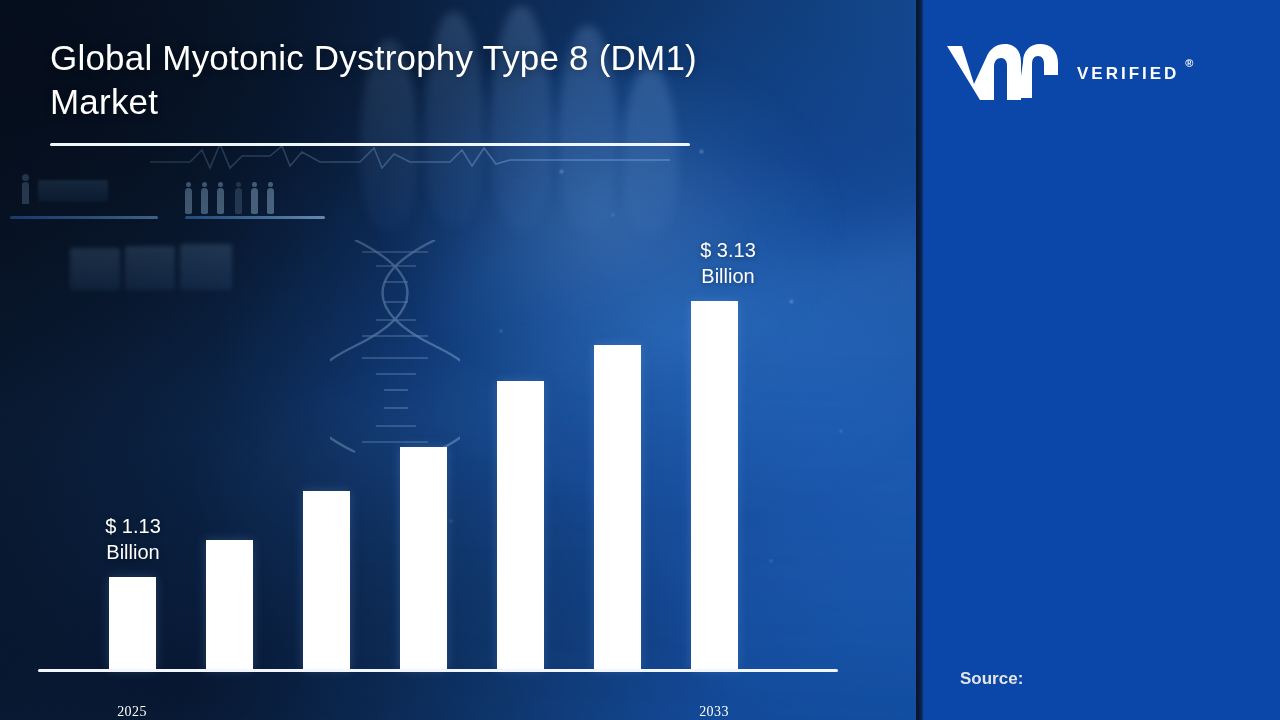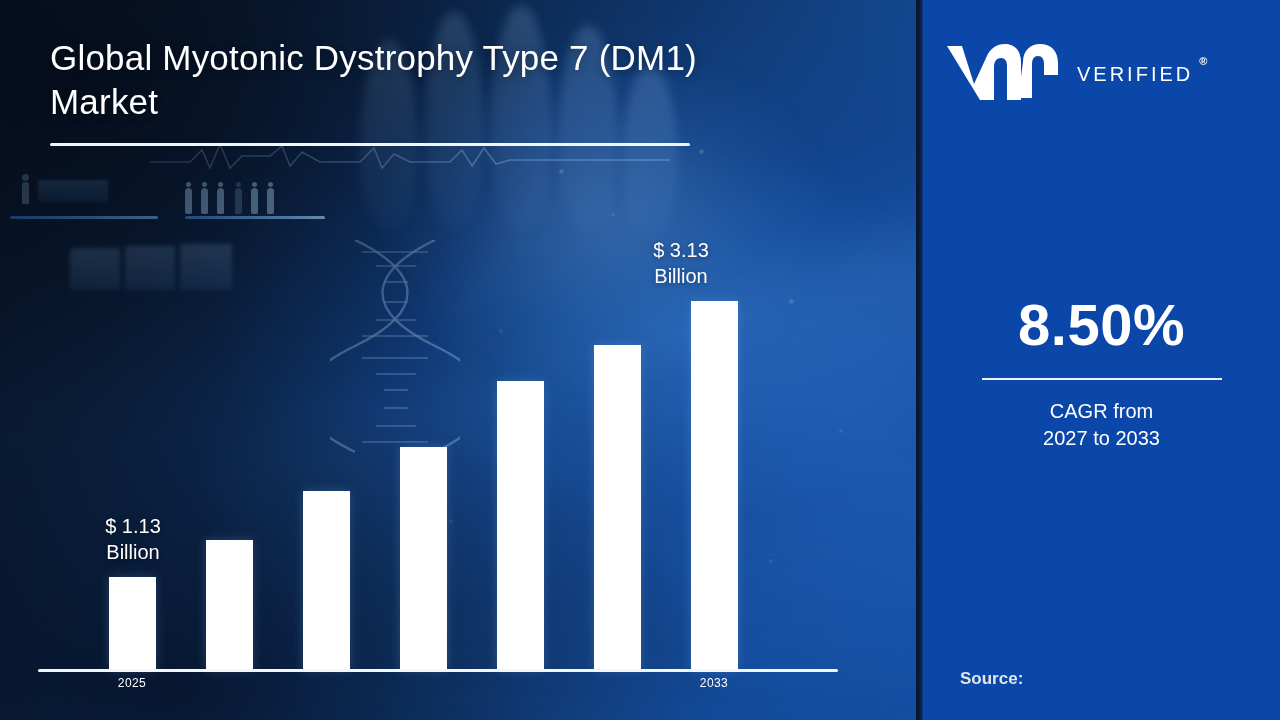--- a/index.html
+++ b/index.html
@@ -106,42 +106,42 @@
     position:absolute; width:47px; bottom:51px;
     background:#ffffff;
     box-shadow:0 0 10px rgba(120,175,240,.25);
   }
   .bar-value {
     position:absolute; color:#ffffff; font-size:20px; line-height:1.28;
     font-weight:400; text-align:center; width:150px; text-shadow:0 1px 5px rgba(0,0,0,.35);
   }
   .bar-value .l2 { display:block; }
   .year-label {
-    position:absolute; top:676px; color:#ffffff; font-size:12px;
-    width:120px; text-align:center; letter-spacing:.4px;
+    position:absolute; top:704px; color:#ffffff; font-size:14px;
+    width:120px; text-align:center; letter-spacing:.4px;font-family:Liberation Serif, serif;
   }
 
   
   .divider {
     position:absolute; left:916px; top:0; width:8px; height:720px;
     background:linear-gradient(90deg,#06132b,#0a1e42 55%,#0b3f94);
     z-index:7;
   }
   .right-panel {
     position:absolute; left:923px; top:0; width:357px; height:720px;
     background:#0a47a9; z-index:7; overflow:hidden;
   }
   .logo-row {
     position:absolute; left:22px; top:30px; width:320px; height:86px;
     display:flex; align-items:center; gap:14px;
   }
   .logo-mark { width:118px; height:62px; flex:none; }
   .logo-text { position:relative; padding-top:2px; }
   .logo-text div {
-    color:#ffffff; font-size:20px; font-weight:400;
+    color:#ffffff; font-size:17px; font-weight:700;
     letter-spacing:3.0px; line-height:1.23;
   }
   .reg-mark {
     position:absolute; right:-14px; top:-5px;
     color:#ffffff; font-size:11px; font-weight:700;
   }
 
   .cagr-block { position:absolute; left:0; top:296px; width:357px; text-align:center; }
   .cagr-value {
     color:#ffffff; font-size:58px; font-weight:700; letter-spacing:.5px; line-height:1;
@@ -227,40 +227,40 @@
       <i style="left:32px;"></i>
       <i style="left:50px; opacity:.45;"></i>
       <i style="left:66px;"></i>
       <i style="left:82px;"></i>
     </div>
 
     <div class="bg-vignette"></div>
   </div>
 
   <div class="title-wrap">
-    <h1 class="title">Global Myotonic Dystrophy Type 7 (DM1) Market</h1>
+    <h1 class="title">Global Myotonic Dystrophy Type 8 (DM1) Market</h1>
   </div>
   <div class="title-rule"></div>
 
   <div class="chart">
 
     <div class="bar" style="left: 109px; top: 577px; height: 93px; bottom: auto;"></div>
     <div class="bar" style="left: 206px; top: 540px; height: 130px; bottom: auto;"></div>
     <div class="bar" style="left: 303px; top: 491px; height: 179px; bottom: auto;"></div>
     <div class="bar" style="left: 400px; top: 447px; height: 223px; bottom: auto;"></div>
     <div class="bar" style="left: 497px; top: 381px; height: 289px; bottom: auto;"></div>
     <div class="bar" style="left: 594px; top: 345px; height: 325px; bottom: auto;"></div>
     <div class="bar" style="left: 691px; top: 301px; height: 369px; bottom: auto;"></div>
 
     <div class="bar-value" style="left:58px; top:514px;">
       <span>$ 1.13</span>
       <span class="l2">Billion</span>
     </div>
 
-    <div class="bar-value" style="left:606px; top:238px;">
+    <div class="bar-value" style="left:653px; top:238px;">
       <span>$ 3.13</span>
       <span class="l2">Billion</span>
     </div>
 
     <div class="axis-line"></div>
 
     <div class="year-label" style="left:72px;">2025</div>
     <div class="year-label" style="left:654px;">2033</div>
   </div>
 
@@ -272,27 +272,19 @@
       <svg class="logo-mark" viewBox="0 0 118 62">
         <path fill="#ffffff" d="M2,4 h15 l12,38 l12,-26 C45,6 52,2 60,2 C70,2 76,9 76,20 v38 h-14 v-34 c0,-5 -2,-8 -6,-8 c-4,0 -7,3 -7,9 v33 h-14 z"></path>
         <path fill="#ffffff" d="M78,20 C78,9 85,2 95,2 C106,2 113,9 113,21 v12 h-14 v-11 c0,-5 -2,-8 -6,-8 c-4,0 -6,3 -6,8 v34 h-14 z"></path>
       </svg>
       <div class="logo-text">
         <div>VERIFIED</div>
         <span class="reg-mark">®</span>
       </div>
     </div>
 
-    <div class="cagr-block">
-      <div class="cagr-value">8.50%</div>
-      <div class="cagr-rule"></div>
-      <div class="cagr-caption">
-        <div>CAGR from</div>
-        <div>2027 to 2033</div>
-      </div>
-    </div>
 
     <div class="source-block">
       <div>Source:</div>
     </div>
   </div>
 
 </div>
 
 </body></html>

